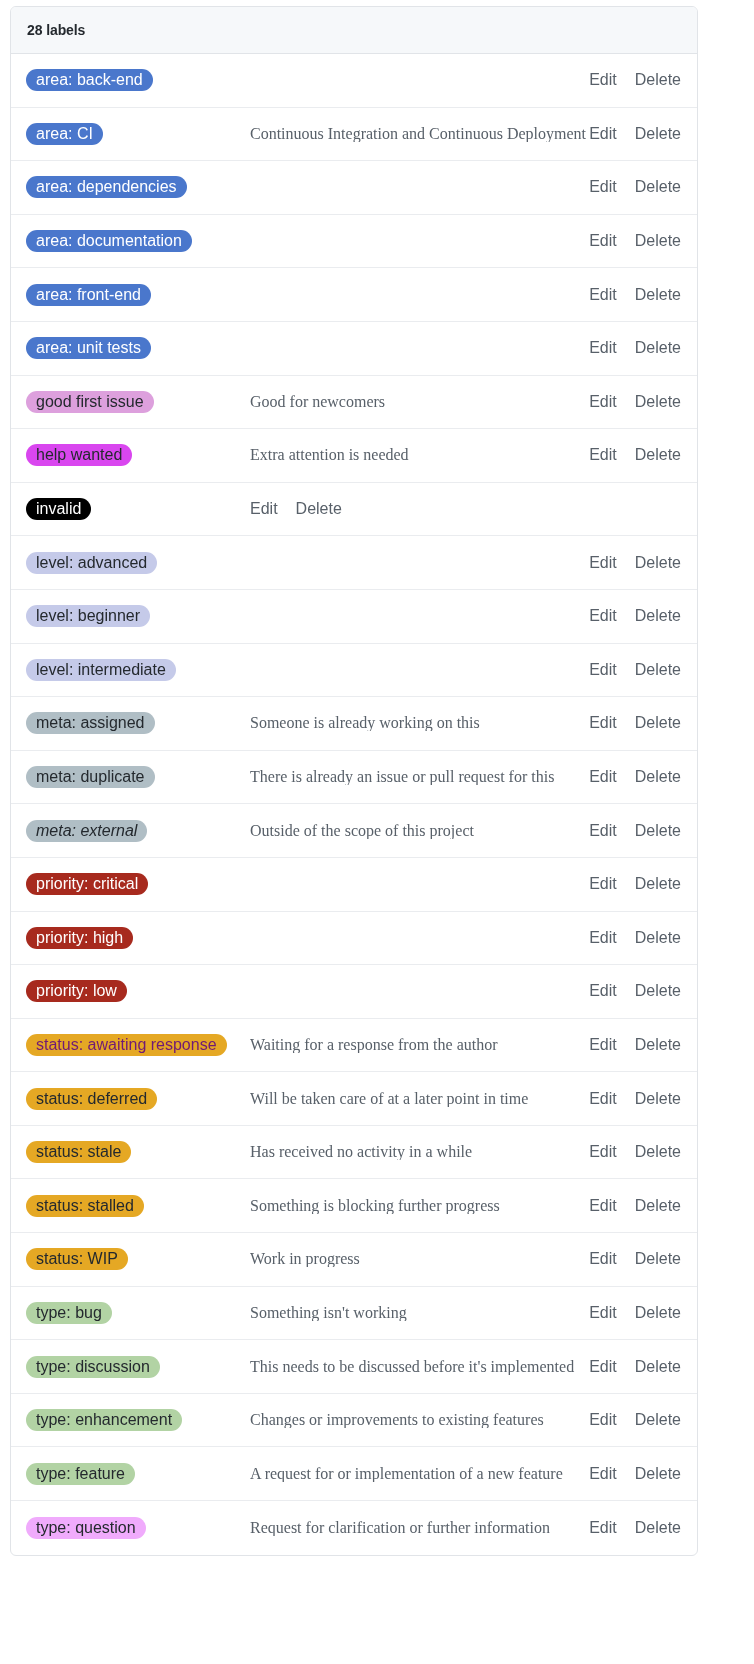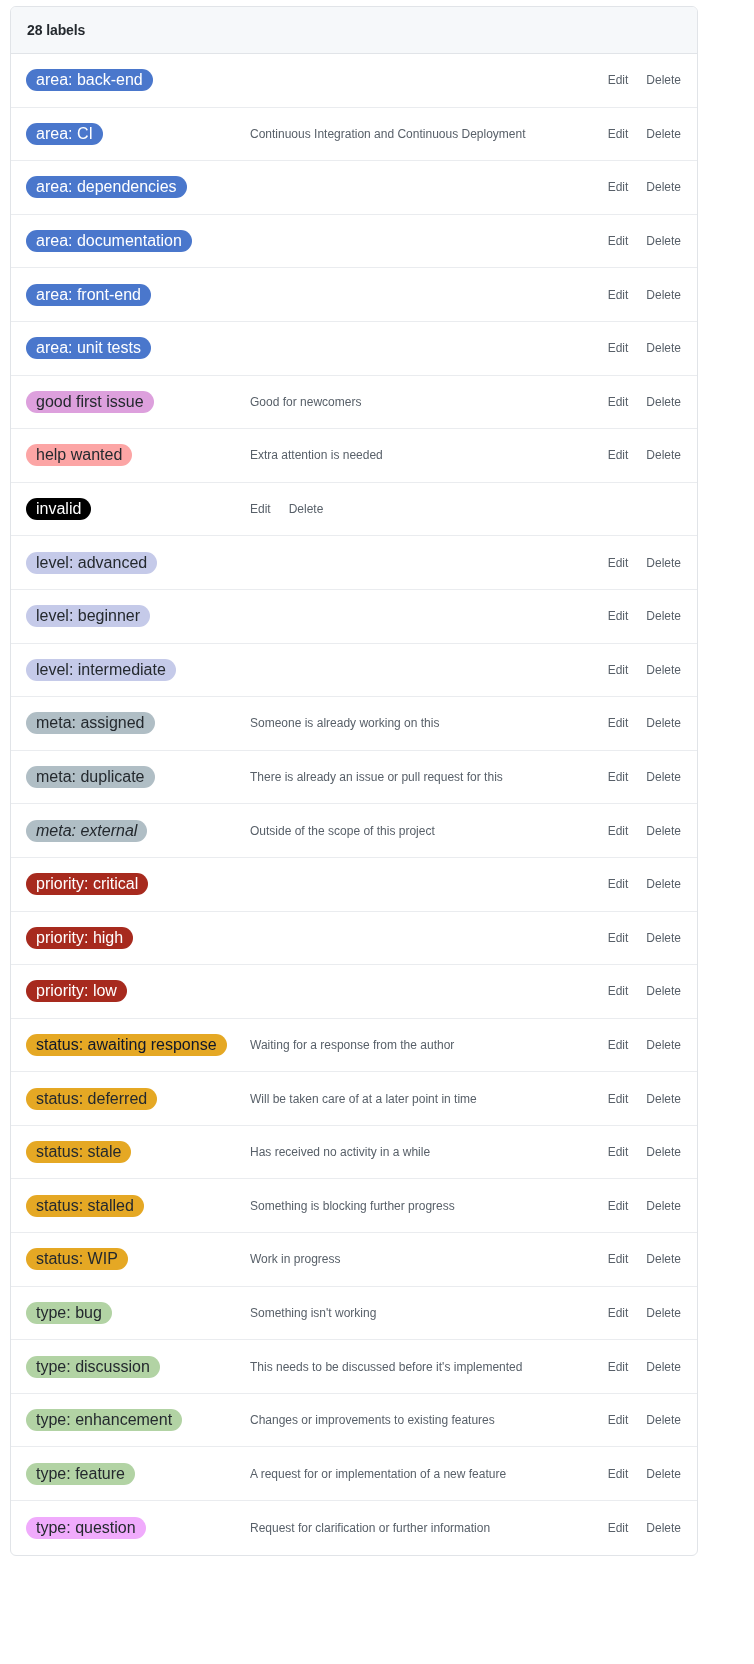--- a/index.html
+++ b/index.html
@@ -64,35 +64,36 @@
     display: inline-block;
     padding: 3px 10px 4px 10px;
     border-radius: 999px;
     font-size: 16px;
     line-height: 15px;
     white-space: nowrap;
     font-weight: 400;
   }
   .desc-cell {
     flex: 1 1 auto;
-    font-size: 12px;
+    font-size: 16px;
     color: #586069;
     line-height: 16px;
     overflow: hidden;
     white-space: nowrap;
+    font-family: Liberation Serif, serif;
   }
   .actions-cell {
     flex: 0 0 auto;
     display: flex;
     align-items: center;
     gap: 18px;
     justify-content: flex-end;
   }
   .action-link {
-    font-size: 12px;
+    font-size: 16px;
     color: #586069;
     text-decoration: none;
     cursor: pointer;
     white-space: nowrap;
   }
 </style>
 </head>
 <body>
 
 <div class="page">
@@ -168,21 +169,21 @@
             <span class="label-pill" style="background: rgb(221, 160, 221); color: rgb(36, 41, 46);">good first issue</span>
           </div>
           <div class="desc-cell">Good for newcomers</div>
           <div class="actions-cell">
             <a class="action-link">Edit</a>
             <a class="action-link">Delete</a>
           </div>
         </div>
         <div class="label-row">
           <div class="label-cell">
-            <span class="label-pill" style="background: #fca5a5; color: rgb(36, 41, 46);">help wanted</span>
+            <span class="label-pill" style="background: #d946ef; color: rgb(36, 41, 46);">help wanted</span>
           </div>
           <div class="desc-cell">Extra attention is needed</div>
           <div class="actions-cell">
             <a class="action-link">Edit</a>
             <a class="action-link">Delete</a>
           </div>
         </div>
         <div class="label-row">
           <div class="label-cell">
             <span class="label-pill" style="background: rgb(0, 0, 0); color: rgb(255, 255, 255);">invalid</span>
@@ -277,21 +278,21 @@
             <span class="label-pill" style="background: rgb(167, 42, 30); color: rgb(255, 255, 255);">priority: low</span>
           </div>
           <div class="desc-cell"></div>
           <div class="actions-cell">
             <a class="action-link">Edit</a>
             <a class="action-link">Delete</a>
           </div>
         </div>
         <div class="label-row">
           <div class="label-cell">
-            <span class="label-pill" style="background: rgb(229, 168, 36); color: #0f172a;">status: awaiting response</span>
+            <span class="label-pill" style="background: rgb(229, 168, 36); color: #701a75;">status: awaiting response</span>
           </div>
           <div class="desc-cell">Waiting for a response from the author</div>
           <div class="actions-cell">
             <a class="action-link">Edit</a>
             <a class="action-link">Delete</a>
           </div>
         </div>
         <div class="label-row">
           <div class="label-cell">
             <span class="label-pill" style="background: rgb(229, 168, 36); color: rgb(36, 41, 46);">status: deferred</span>

